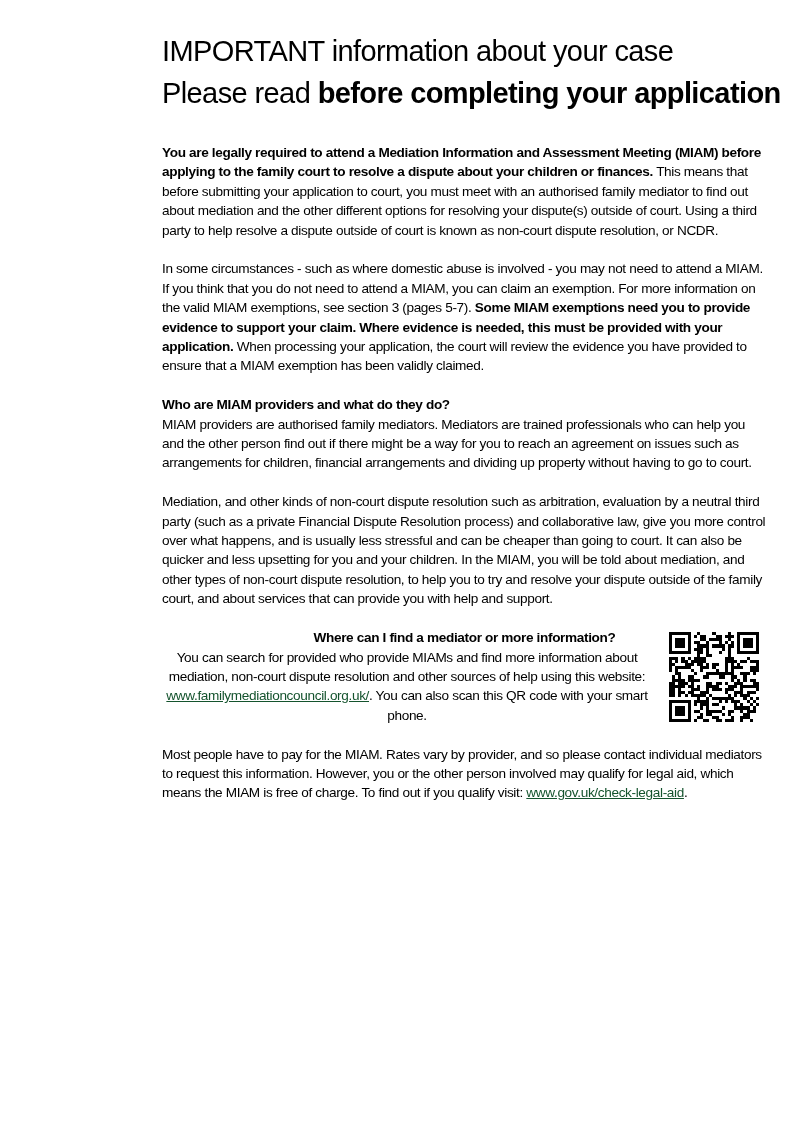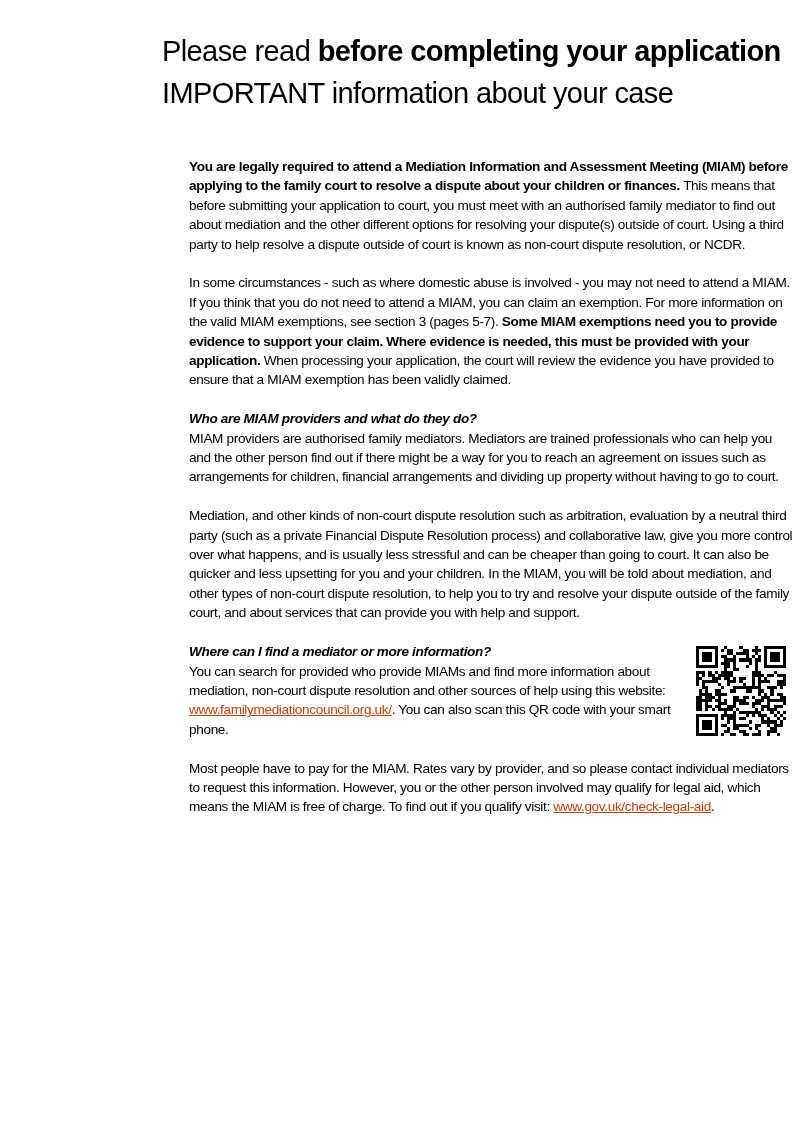--- a/index.html
+++ b/index.html
@@ -7,40 +7,40 @@
     width: 800px; height: 1130px; position: relative; overflow: hidden;
     font-family: "Liberation Sans", sans-serif; color: #000;
   }
   .title {
     position: absolute; left: 162px; top: 30px; width: 620px;
     font-size: 29px; line-height: 42px; font-weight: normal; letter-spacing: -0.6px;
     margin: 0;
   }
   .title b { font-weight: bold; }
   .content {
-    position: absolute; left: 162px; top: 157px; width: 605px;
-    font-size: 13.6px; line-height: 19.4px; letter-spacing: -0.35px; margin-left: 27px;
+    position: absolute; left: 162px; top: 143px; width: 605px;
+    font-size: 13.6px; line-height: 19.4px; letter-spacing: -0.35px;
   }
   .content p { margin: 0 0 19.4px 0; }
   .content h2 {
-    font-size: 13.6px; line-height: 19.4px; margin: 0; font-weight: bold; font-style: italic;
+    font-size: 13.6px; line-height: 19.4px; margin: 0; font-weight: bold;
   }
-  .content a { color: #c2410c; text-decoration: underline; }
-  .qr-section { position: relative; }
+  .content a { color: #14532d; text-decoration: underline; }
+  .qr-section { position: relative; text-align: center; }
   .qr-section p { width: 490px; }
   .qr {
     position: absolute; right: 8px; top: 4px; width: 90px; height: 90px;
   }
 </style>
 </head>
 <body>
 
 <h1 class="title">
+  <div>IMPORTANT information about your case</div>
   <div><span>Please read </span><b>before completing your application</b></div>
-  <div>IMPORTANT information about your case</div>
 </h1>
 
 <div class="content">
   <p><b>You are legally required to attend a Mediation Information and Assessment Meeting (MIAM) before applying to the family court to resolve a dispute about your children or finances.</b><span> This means that before submitting your application to court, you must meet with an authorised family mediator to find out about mediation and the other different options for resolving your dispute(s) outside of court. Using a third party to help resolve a dispute outside of court is known as non-court dispute resolution, or NCDR.</span></p>
 
   <p><span>In some circumstances - such as where domestic abuse is involved - you may not need to attend a MIAM. If you think that you do not need to attend a MIAM, you can claim an exemption. For more information on the valid MIAM exemptions, see section 3 (pages 5-7). </span><b>Some MIAM exemptions need you to provide evidence to support your claim. Where evidence is needed, this must be provided with your application.</b><span> When processing your application, the court will review the evidence you have provided to ensure that a MIAM exemption has been validly claimed.</span></p>
 
   <div>
     <h2>Who are MIAM providers and what do they do?</h2>
     <p>MIAM providers are authorised family mediators. Mediators are trained professionals who can help you and the other person find out if there might be a way for you to reach an agreement on issues such as arrangements for children, financial arrangements and dividing up property without having to go to court.</p>

